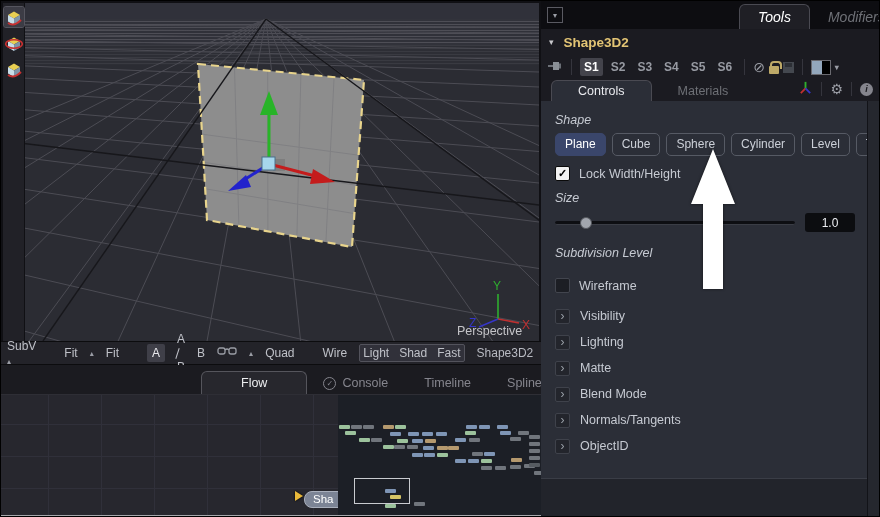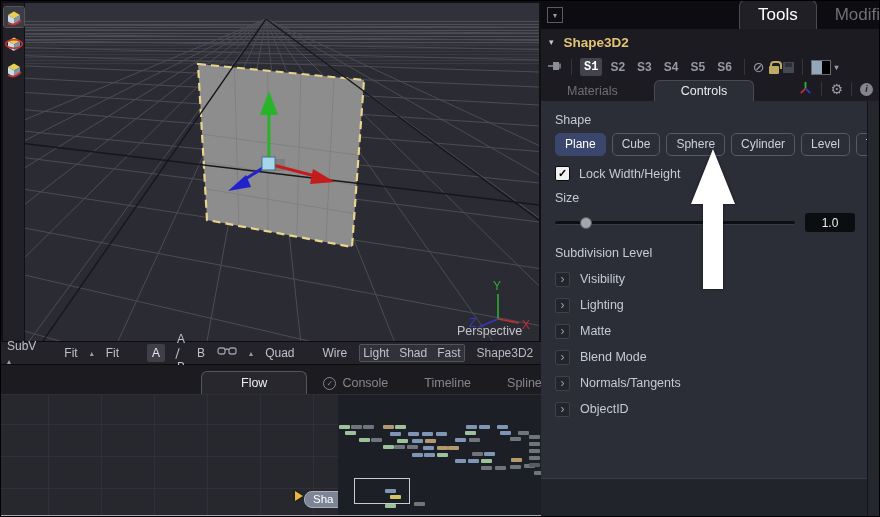--- a/index.html
+++ b/index.html
@@ -42,46 +42,46 @@
   .sha-body{width:46px;height:17px;background:#7c8495;border:1px solid #a9afbc;border-radius:8px;color:#fff;font-size:11.5px;line-height:15px;padding-left:8px;overflow:hidden;}
   .flow-right{position:absolute;left:337px;top:0;width:203px;height:123px;background:#1c1f26;z-index:2;}
   .mini-node{position:absolute;width:11px;height:4px;border-radius:1px;}
   .flow-selrect{position:absolute;border:1px solid #c9cbd0;background:transparent;}
   .flow-bottom-strip{position:absolute;left:0;bottom:0;width:540px;height:3px;background:#a6a8ac;z-index:4;}
 
   
   .inspector{position:absolute;left:540px;top:0;width:340px;height:517px;background:#0d0d11;}
   .insp-toptabs{position:absolute;left:0;top:0;width:100%;height:28px;display:flex;align-items:flex-end;}
   .collapse-box{position:absolute;left:6px;top:6px;width:16px;height:16px;border:1px solid #5a5a62;display:flex;align-items:center;justify-content:center;color:#9a9da5;font-size:8px;}
-  .toptab{font-size:17px;padding:4px 18px;color:#6e7076;}
+  .toptab{font-size:14px;padding:4px 18px;color:#6e7076;font-style:italic;}
   .toptab.active{background:#1f1f25;border:1px solid #4a4a52;border-bottom:none;border-radius:6px 6px 0 0;color:#fff;margin-left:198px;}
   .insp-header{position:absolute;left:0;top:28px;width:100%;height:26px;background:#1b1b21;display:flex;align-items:center;gap:10px;padding:0 8px;}
   .insp-header .chev{color:#c8c8cc;font-size:9px;}
   .insp-title{font-size:13.5px;font-weight:bold;color:#e2c474;}
   .slot-row{position:absolute;left:0;top:54px;width:100%;height:24px;background:#1b1b21;display:flex;align-items:center;padding:0 6px;gap:4px;font-size:12px;font-weight:bold;color:#979aa2;}
   .slot-row .sep{width:1px;height:16px;background:#35353d;margin:0 4px;}
   .slot{padding:2px 4px;}
-  .slot.active{background:#43434b;border-radius:2px;color:#fff;font-family:Liberation Mono, monospace;}
+  .slot.active{background:#43434b;border-radius:2px;color:#fff;}
   .icon-slashcircle{font-size:14px;color:#9a9da5;font-weight:normal;}
   .icon-lock{width:10px;height:8px;background:#bda968;border-radius:1px;position:relative;margin-top:5px;}
   .icon-lock:before{content:'';position:absolute;left:1px;top:-5px;width:8px;height:6px;border:2px solid #bda968;border-bottom:none;border-radius:4px 4px 0 0;}
   .icon-disk{width:11px;height:11px;background:#44484f;position:relative;}
   .icon-disk:after{content:'';position:absolute;left:2px;top:1px;width:7px;height:4px;background:#2c2f35;}
   .swatch{width:20px;height:15px;border:1px solid #6a6a70;background:linear-gradient(90deg,#93a7bc 0 55%,#000 55% 100%);}
   .ctab-bar{position:absolute;left:0;top:78px;width:100%;height:22px;background:#1b1b21;display:flex;align-items:flex-end;font-size:12.5px;}
   .ctab{padding:3px 26px;color:#6e7076;}
   .ctab.active{background:#2b2e37;border:1px solid #4a4a52;border-bottom:none;border-radius:6px 6px 0 0;color:#e9eaee;margin-left:10px;}
   .ctab-icons{margin-left:auto;display:flex;align-items:center;gap:8px;padding:0 8px 3px 0;}
   .ctab-icons .sep{width:1px;height:14px;background:#35353d;}
   .icon-gear{color:#9a9da5;font-size:14px;}
   .insp-content{position:absolute;left:0;top:100px;width:326px;height:377px;background:#2b2e37;padding:8px 12px 0 14px;color:#c6cad2;font-size:12.5px;}
   .insp-scrollhint{position:absolute;left:0;top:100px;width:4px;height:377px;background:#434650;}
   .insp-bottom{position:absolute;left:0;top:477px;width:326px;height:40px;background:#22242b;border-top:1px solid #3a3d46;}
   .insp-scrollstrip{position:absolute;left:326px;top:100px;width:14px;height:417px;background:#25272e;border-left:1px solid #121318;}
-  .field-label{margin:4px 0 6px 0;}
+  .field-label{margin:4px 0 6px 0;font-style:italic;}
   .shape-btn-row{display:flex;gap:6px;margin:2px 0 10px 0;}
   .shape-btn{height:23px;padding:0 9px;border:1px solid #565a64;border-radius:5px;background:transparent;color:#ccd0d8;font-size:12px;line-height:21px;}
   .shape-btn.active{background:#3a466b;border-color:#3a466b;color:#fff;}
   .check-row{display:flex;align-items:center;gap:9px;margin:10px 0;}
   .checkbox{width:15px;height:15px;border-radius:2px;display:flex;align-items:center;justify-content:center;}
   .checkbox.checked{background:#f2f2f2;border:1px solid #0a0a0a;color:#000;font-size:11px;font-weight:bold;}
   .checkbox.unchecked{background:#1c1e24;border:1px solid #42454e;}
   .slider-row{display:flex;align-items:center;gap:10px;margin:8px 0 14px 0;}
   .slider-track{position:relative;flex:1;height:4px;background:#0d0e12;border-radius:2px;border-bottom:1px solid #3a3d45;}
   .slider-handle{position:absolute;top:-4px;width:12px;height:12px;border-radius:50%;background:#a2a6ae;border:1px solid #55585e;margin-left:-6px;}
@@ -365,22 +365,22 @@
       <span class="slot">S6</span>
       <span class="sep"></span>
       <span class="icon-slashcircle">⊘</span>
       <span class="icon-lock"></span>
       <span class="icon-disk"></span>
       <span class="sep"></span>
       <span class="swatch"></span>
       <span class="caret">▾</span>
     </div>
     <div class="ctab-bar">
+      <span class="ctab active">Controls</span>
       <span class="ctab">Materials</span>
-      <span class="ctab active">Controls</span>
       <span class="ctab-icons">
         <span>
           <svg width="15" height="15" viewBox="0 0 16 16">
               <line x1="8" y1="2" x2="8" y2="9" stroke="#2fae2f" stroke-width="2"></line>
               <line x1="8" y1="9" x2="3" y2="14" stroke="#c03030" stroke-width="2"></line>
               <line x1="8" y1="9" x2="13" y2="14" stroke="#3535c8" stroke-width="2"></line>
             </svg>
         </span>
         <span class="sep"></span>
         <span class="icon-gear">⚙</span>
@@ -410,20 +410,24 @@
         <span>Lock Width/Height</span>
       </div>
       <div class="field-label">Size</div>
       <div class="slider-row">
         <span class="slider-track">
             <span class="slider-handle" style="left: 13%;"></span>
           </span>
         <span class="value-box">1.0</span>
       </div>
       <div class="field-label" style="margin-top:14px;">Subdivision Level</div>
+      <div class="check-row" style="margin-top:18px;">
+        <span class="checkbox unchecked"></span>
+        <span>Wireframe</span>
+      </div>
       <div class="section-row">
         <span class="expander">
             <span>›</span>
           </span>
         <span>Visibility</span>
       </div>
       <div class="section-row">
         <span class="expander">
             <span>›</span>
           </span>

